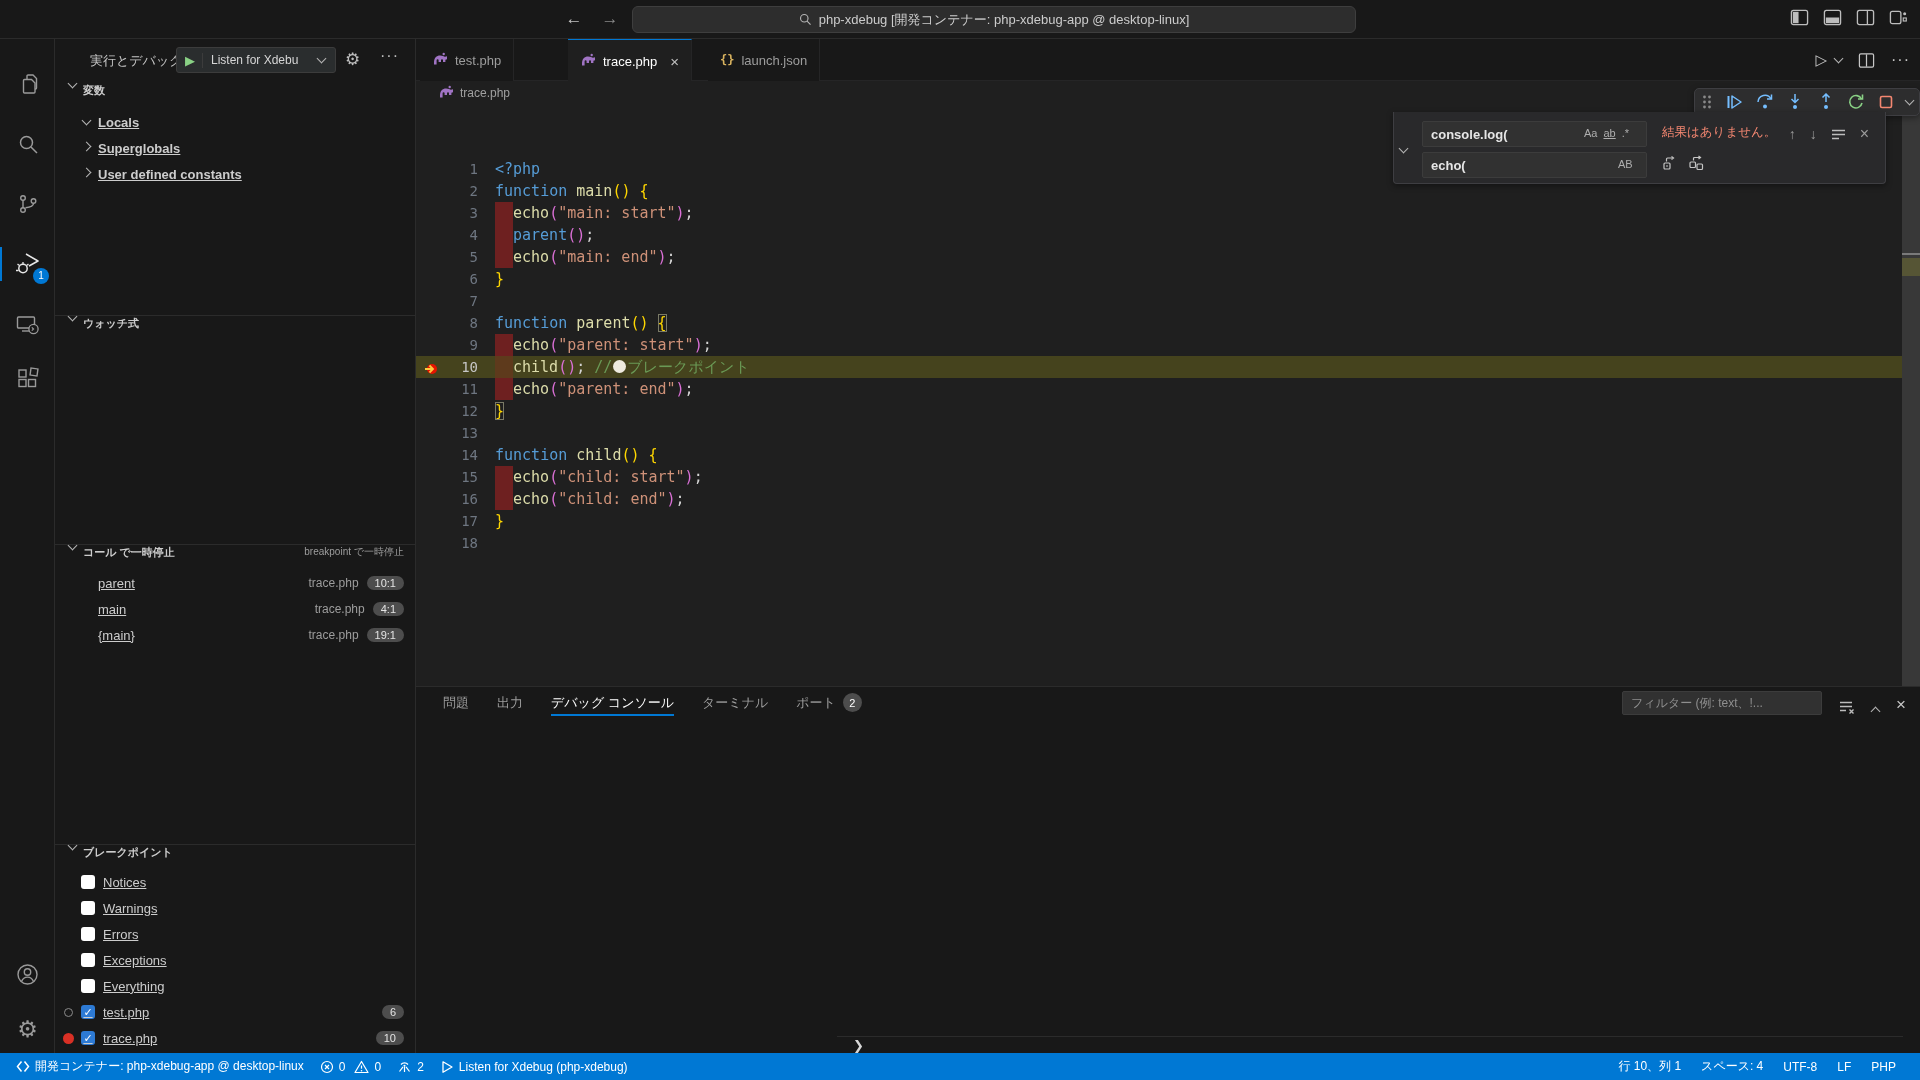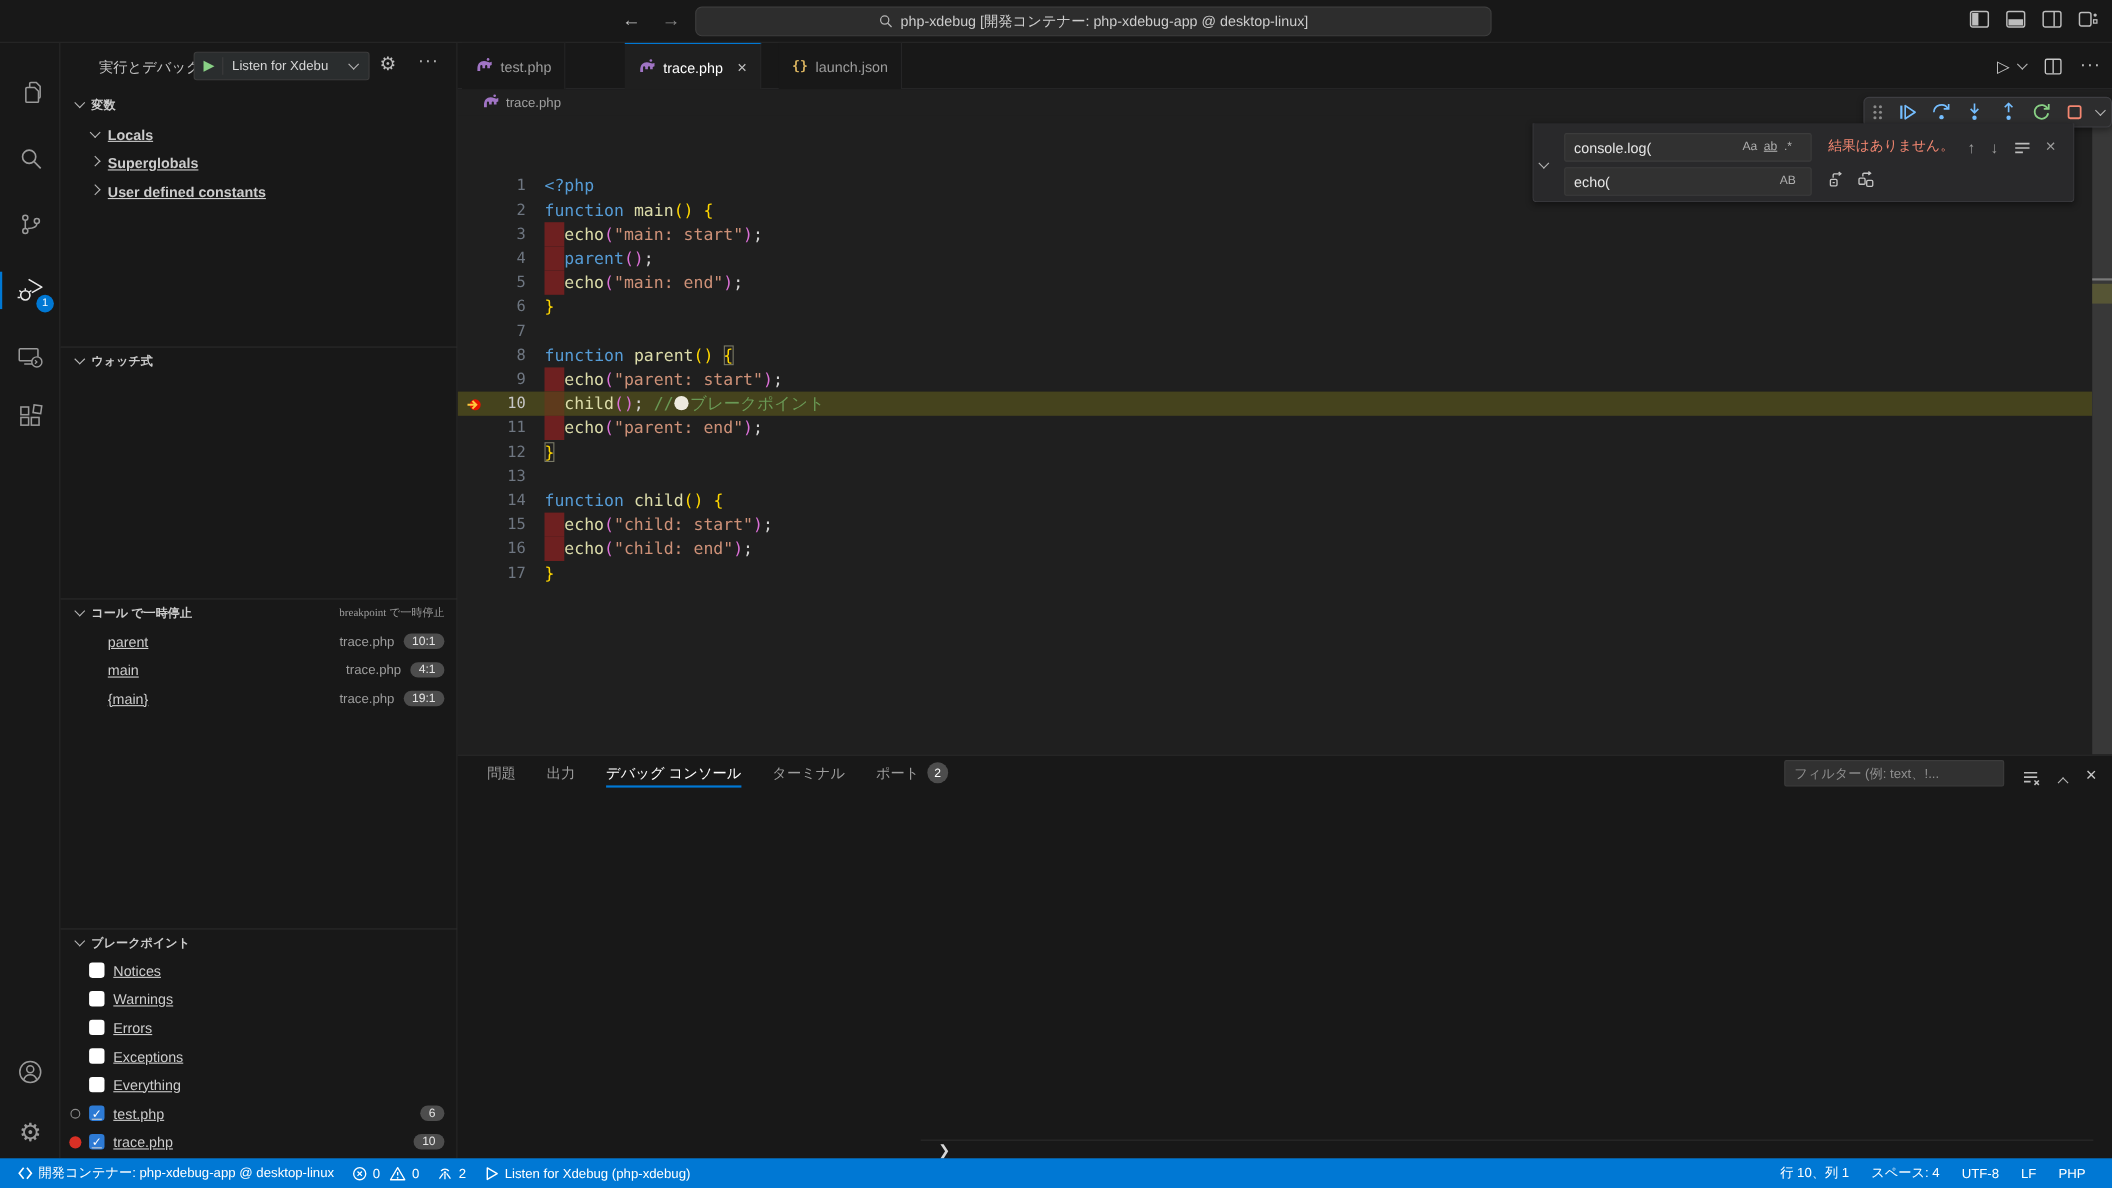--- a/index.html
+++ b/index.html
@@ -34,22 +34,22 @@
     border:1px solid #3c3c3c; border-radius:3px; display:flex; align-items:center; font-size:12px; color:#d6d6d6; }
   #launch-select .play { color:#89d185; font-size:13px; padding:0 7px 0 8px; border-right:1px solid #3c3c3c; margin-right:8px; }
   #launch-select .lbl { flex:1 1 auto; overflow:hidden; white-space:nowrap; }
   .chev { display:inline-block; width:7px; height:7px; border-right:1.4px solid #b6b6b6; border-bottom:1.4px solid #b6b6b6; }
   .chev.down { transform:rotate(45deg); }
   .chev.right { transform:rotate(-45deg); }
   .chev.up { transform:rotate(225deg); }
   #sidebar-gear { position:absolute; left:290px; top:10px; font-size:17px; color:#bdbdbd; }
   #sidebar-more { position:absolute; left:325px; top:8px; font-size:16px; color:#bdbdbd; letter-spacing:1px; }
 
-  .section-header { position:absolute; left:0; width:361px; height:24px; display:flex; align-items:center;
-    font-size:11px; font-weight:bold; color:#cccccc;font-family:Liberation Serif, serif; }
+  .section-header { position:absolute; left:0; width:361px; height:24px; display:flex; align-items:flex-start;
+    font-size:11px; font-weight:bold; color:#cccccc; }
   .section-header .chev { margin:0 7px 0 14px; }
   .section-divider { position:absolute; left:0; width:361px; height:1px; background:#2b2b2b; }
   .tree-row { position:absolute; left:0; width:361px; height:26px; display:flex; align-items:center;
     font-size:13px; color:#cccccc;text-decoration:underline; }
   .tree-row .chev { margin:0 8px 0 28px; }
   .cs-name { margin-left:43px; }
   .cs-right { position:absolute; right:12px; display:flex; align-items:center; gap:8px; }
   .cs-file { color:#9d9d9d; font-size:12px; }
   .pill { background:#4d4d4d; color:#e4e4e4; font-size:11px; border-radius:10px; padding:1px 8px; }
   .cs-status { position:absolute; right:12px; font-size:10px; font-weight:normal; color:#9d9d9d; }
@@ -97,21 +97,21 @@
   
   #debugbar { left:1694px; top:88px; width:226px; height:28px; background:#2d2d2e; border:1px solid #3e3e42;
     border-radius:5px; display:flex; align-items:center; justify-content:space-between; padding:0 6px; box-shadow:0 2px 6px rgba(0,0,0,.4); }
   #debugbar svg { display:block; }
 
   
   #findwidget { left:1393px; top:112px; width:493px; height:72px; background:#29292b; border:1px solid #3e3e42;
     border-top:none; border-radius:0 0 4px 4px; box-shadow:0 2px 6px rgba(0,0,0,.4); }
   #fw-toggle { position:absolute; left:0; top:0; width:18px; height:72px; display:flex; align-items:center; justify-content:center; }
   .fw-input { position:absolute; left:28px; width:225px; height:26px; background:#313131; border:1px solid #3c3c3c;
-    border-radius:2px; color:#e6e6e6; font-size:13px; padding:0 64px 0 8px; font-family:"Liberation Sans",sans-serif; }
+    border-radius:2px; color:#e6e6e6; font-size:13px; padding:0 64px 0 8px; font-family:"Liberation Sans",sans-serif;font-weight:bold; }
   .fw-inbtns { position:absolute; display:flex; gap:6px; font-size:11px; color:#aeaeae; align-items:center; }
   .fw-inbtns .u { text-decoration:underline; }
   #fw-result { position:absolute; left:268px; top:12px; font-size:12.5px; color:#f48771; white-space:nowrap; }
   .fw-icons { position:absolute; display:flex; gap:14px; align-items:center; color:#9c9c9c; font-size:14px; }
 
   
   #panel { left:416px; top:686px; width:1504px; height:367px; background:#181818; border-top:1px solid #2b2b2b; }
   #panel-tabs { position:absolute; left:27px; top:0; height:31px; display:flex; gap:28px; align-items:center; }
   .ptab { font-size:13px; color:#9d9d9d; height:31px; display:flex; align-items:center; gap:7px; position:relative; }
   .ptab.active { color:#ffffff; }
@@ -446,20 +446,24 @@
         <div class="gutter">15</div>
         <div class="line-content"><span class="tok-ind red"></span><span class="tok-fn">echo</span><span class="tok-b2">(</span><span class="tok-str">"child: start"</span><span class="tok-b2">)</span><span class="tok-d">;</span></div>
       </div>
       <div class="code-line">
         <div class="gutter">16</div>
         <div class="line-content"><span class="tok-ind red"></span><span class="tok-fn">echo</span><span class="tok-b2">(</span><span class="tok-str">"child: end"</span><span class="tok-b2">)</span><span class="tok-d">;</span></div>
       </div>
       <div class="code-line">
         <div class="gutter">17</div>
         <div class="line-content"><span class="tok-b1">}</span></div>
+      </div>
+      <div class="code-line">
+        <div class="gutter">18</div>
+        <div class="line-content"></div>
       </div>
     </div>
   <div id="scrollbar" class="abs">
     <div id="sb-mark-line"></div>
     <div id="sb-mark-debug"></div>
   </div>
 
   <div id="debugbar" class="abs">
     <svg width="12" height="18" viewBox="0 0 12 18">
         <g fill="#8a8a8a">

